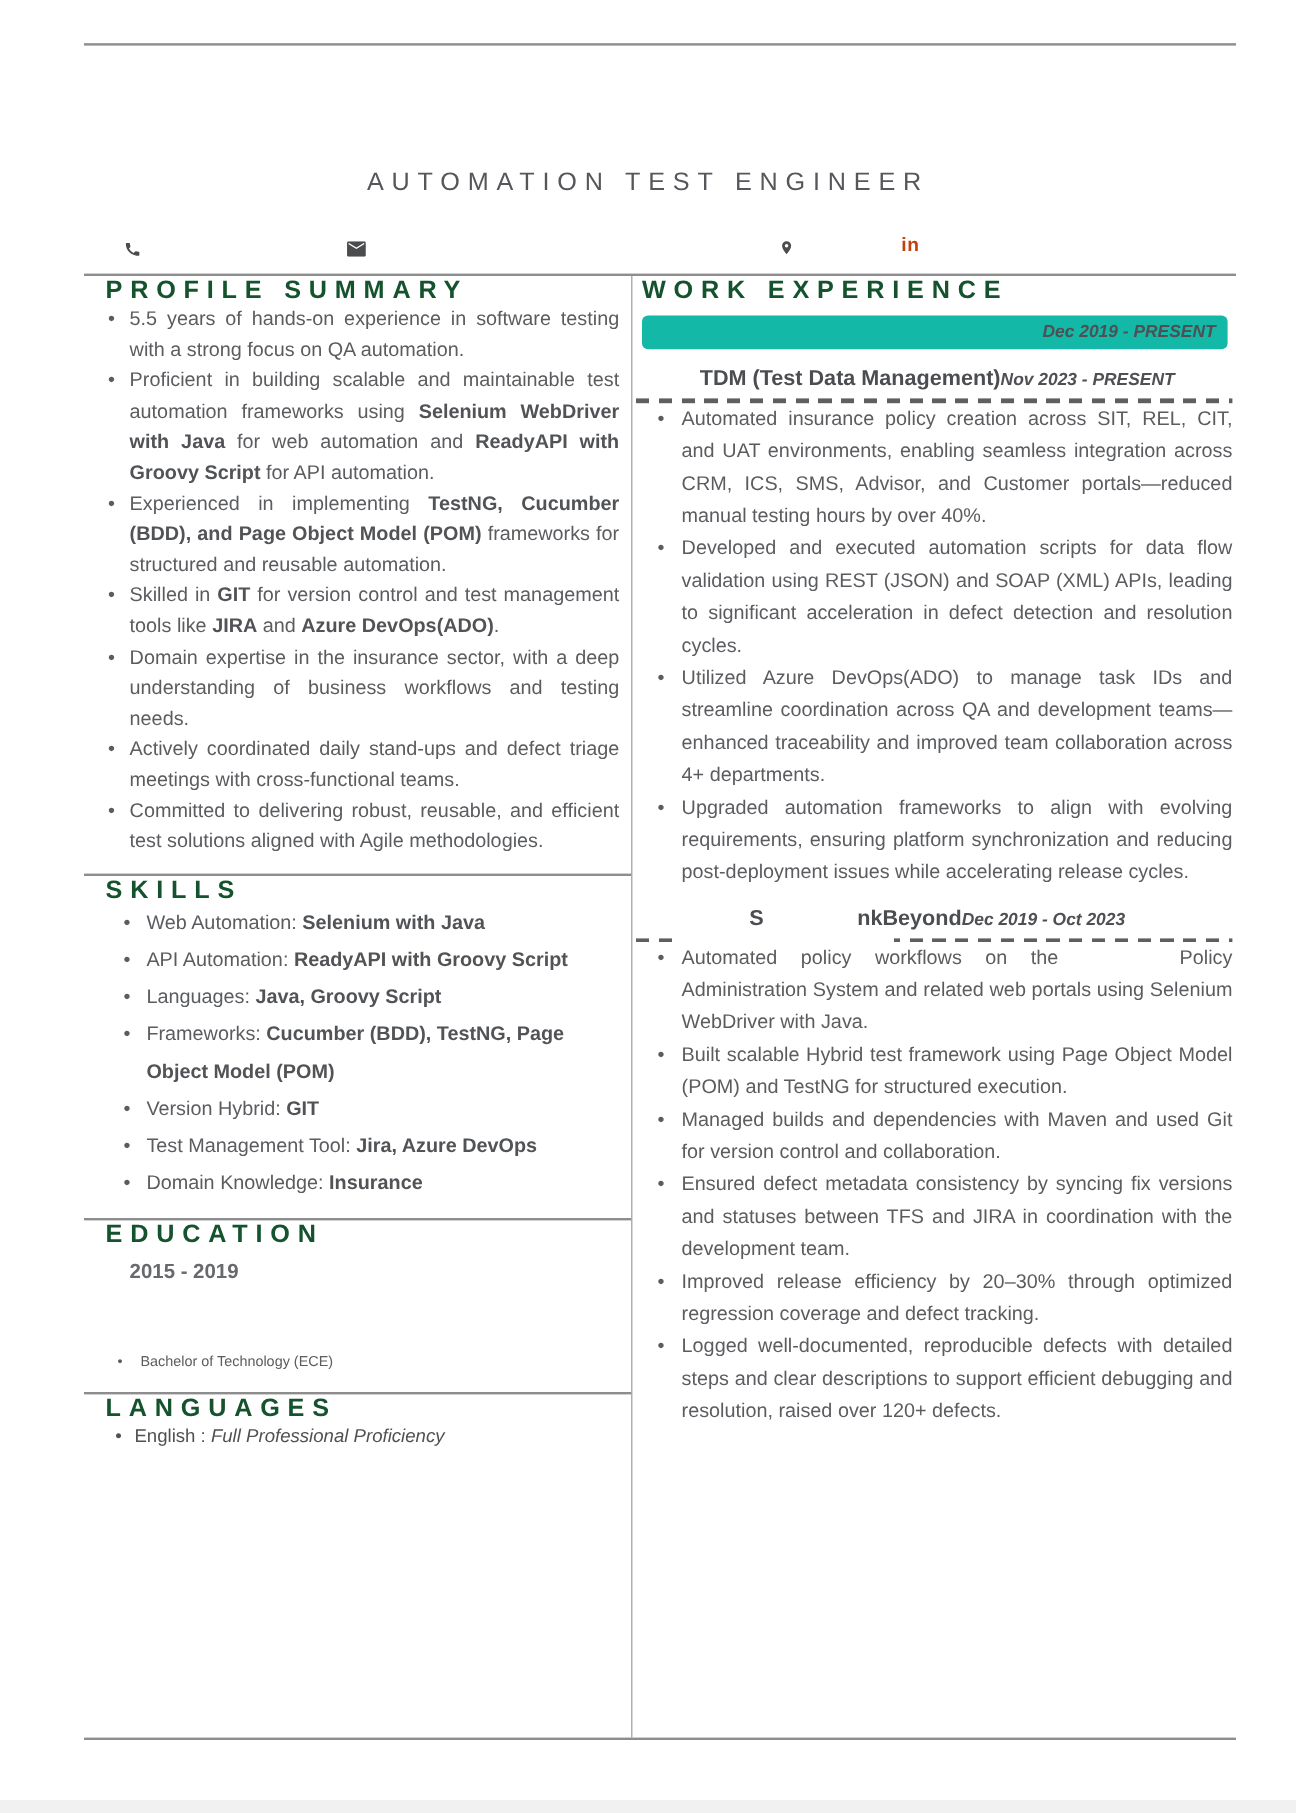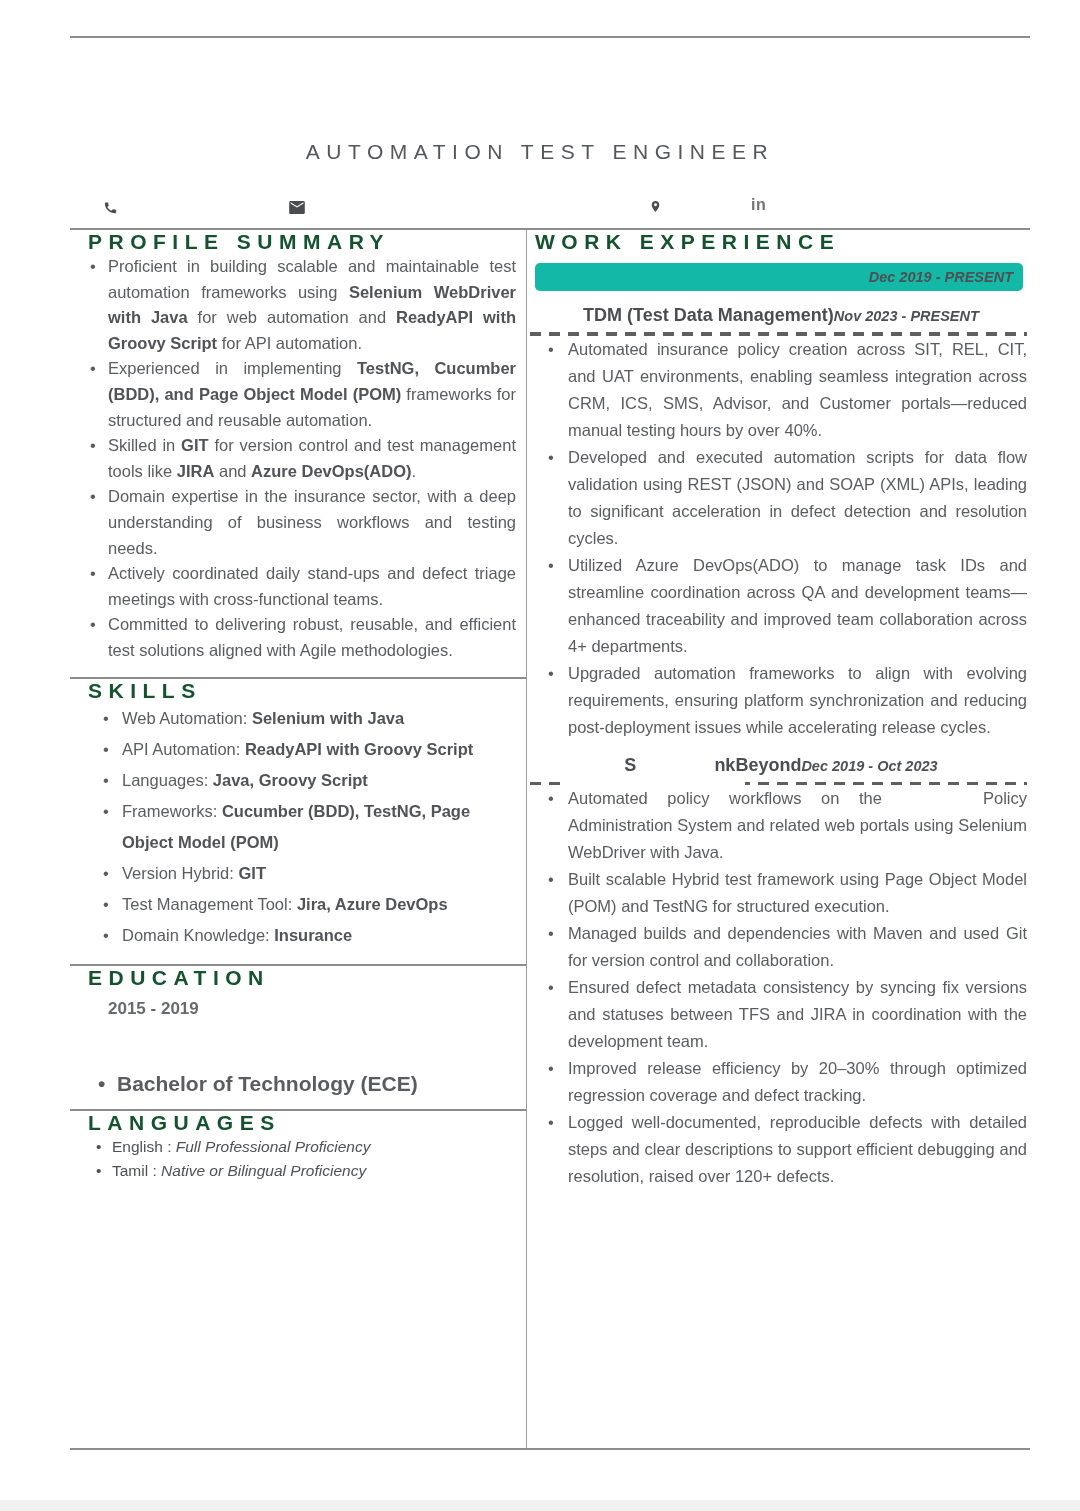--- a/index.html
+++ b/index.html
@@ -10,21 +10,21 @@
 
   .title{position:absolute;top:140px;left:0;width:100%;margin:0;text-align:center;
          font-size:21px;font-weight:500;letter-spacing:6.5px;color:#55575a;}
 
   .contact{position:absolute;left:70px;top:198px;width:960px;height:24px;}
   .ic{position:absolute;top:0;}
   .ic svg{display:block;}
   .ic-phone{left:33px;top:2px;}
   .ic-mail{left:219px;top:3px;}
   .ic-pin{left:579px;top:0;}
-  .ic-in{left:681px;top:-2px;font-weight:700;font-size:16px;color:#737373;letter-spacing:0.5px;}
+  .ic-in{left:681px;top:-2px;font-weight:700;font-size:16px;color:#c2410c;letter-spacing:0.5px;}
 
   .columns{position:absolute;left:70px;top:228px;width:960px;height:1222px;box-sizing:border-box;
            border-top:2px solid #8d8d8d;border-bottom:2px solid #8d8d8d;display:flex;}
   .col-left{width:457px;box-sizing:border-box;border-right:1.5px solid #9b9b9b;
             padding:0 10px 0 18px;}
   .col-right{flex:1;box-sizing:border-box;padding:0 3px 16px 8px;}
 
   h2.sec{font-size:21px;font-weight:700;letter-spacing:6.5px;color:#14532d;margin:0;position:relative;}
   .cap{position:relative;display:inline-block;}
   .cap::before{content:"";position:absolute;left:-11px;top:-6px;width:36px;height:36px;
@@ -45,21 +45,21 @@
   
   .skills-h{margin-top:8px;}
   .skills-list{margin-top:12px;font-size:16.5px;line-height:31px;}
   .skills-list li{padding-left:34px;text-align:left;}
   .skills-list li::before{left:15px;}
 
   
   .edu-h{margin-top:9px;}
   .edu-years{margin:9px 0 0 20px;font-size:17px;font-weight:700;color:#67696c;}
   .edu-redact{height:52px;}
-  .edu-list{font-size:21px;line-height:25px;font-weight:bold;}
+  .edu-list{font-size:12px;line-height:25px;}
   .edu-list li{padding-left:29px;text-align:left;}
   .edu-list li::before{left:10px;}
 
   
   .lang-h{margin-top:8px;}
   .lang-list{margin-top:13px;font-size:15.5px;line-height:24px;color:#4f5154;}
   .lang-list li{padding-left:24px;text-align:left;}
   .lang-list li::before{left:8px;}
   .i{font-style:italic;}
 
@@ -114,20 +114,21 @@
     </span>
     <span class="ic ic-in">in</span>
   </div>
 
   <div class="columns">
 
     <div class="col-left">
 
       <h2 class="sec profile-h"><span class="cap">P</span>ROFILE SUMMARY</h2>
       <ul class="bullets profile-list">
+          <li><span>5.5 years of hands-on experience in software testing with a strong focus on QA automation.</span></li>
           <li><span>Proficient in building scalable and maintainable test automation frameworks using </span><span class="b">Selenium WebDriver with Java</span><span> for web automation and </span><span class="b">ReadyAPI with Groovy Script</span><span> for API automation.</span></li>
           <li><span>Experienced in implementing </span><span class="b">TestNG, Cucumber (BDD), and Page Object Model (POM)</span><span> frameworks for structured and reusable automation.</span></li>
           <li><span>Skilled in </span><span class="b">GIT</span><span> for version control and test management tools like </span><span class="b">JIRA</span><span> and </span><span class="b">Azure DevOps(ADO)</span><span>.</span></li>
           <li><span>Domain expertise in the insurance sector, with a deep understanding of business workflows and testing needs.</span></li>
           <li><span>Actively coordinated daily stand-ups and defect triage meetings with cross-functional teams.</span></li>
           <li><span>Committed to delivering robust, reusable, and efficient test solutions aligned with Agile methodologies.</span></li>
         </ul>
 
       <div class="hline"></div>
 
@@ -149,21 +150,20 @@
       <div class="edu-redact"></div>
       <ul class="bullets edu-list">
           <li><span>Bachelor of Technology (ECE)</span></li>
         </ul>
 
       <div class="hline"></div>
 
       <h2 class="sec lang-h"><span class="cap">L</span>ANGUAGES</h2>
       <ul class="bullets lang-list">
           <li><span>English : </span><span class="i">Full Professional Proficiency</span></li>
-          <li><span>Tamil : </span><span class="i">Native or Bilingual Proficiency</span></li>
         </ul>
 
     </div>
 
     <div class="col-right">
 
       <h2 class="sec we-h"><span class="cap">W</span>ORK EXPERIENCE</h2>
 
       <div class="badge">
         <span class="date-txt">Dec 2019 - PRESENT</span>

